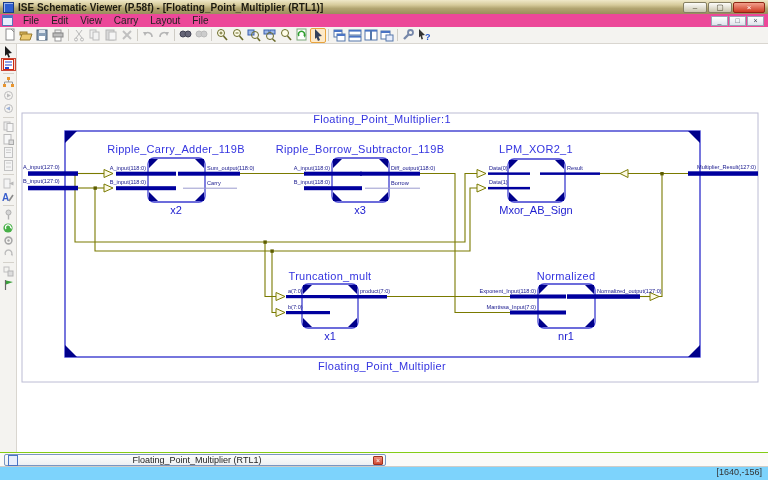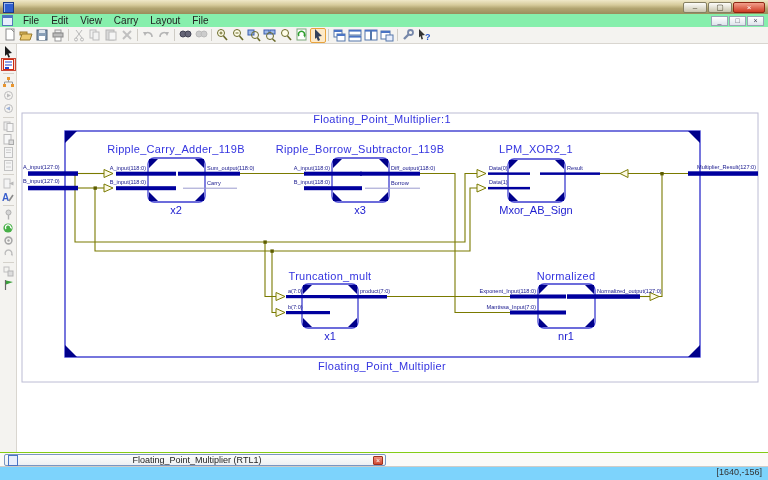--- a/index.html
+++ b/index.html
@@ -9,21 +9,21 @@
   #titlebar{position:absolute;left:0;top:0;width:768px;height:14px;z-index:10;
     background:linear-gradient(180deg,#efe8c8 0%,#d6cb9b 35%,#b2a571 60%,#9a8d5c 100%);
     display:flex;align-items:center;border-bottom:1px solid #7d7248;}
   #titlebar .appicon{width:9px;height:9px;margin:0 4px 0 3px;background:#2f5fd0;border:1px solid #183a8a;
     box-shadow:inset 1px 1px 0 #9db6ee;}
   #titlebar .title{font-size:10px;font-weight:bold;color:#1c1a10;white-space:nowrap;}
   .winbtns{margin-left:auto;display:flex;gap:1px;padding-right:3px;}
   .winbtn{width:24px;height:11px;border:1px solid #857f63;border-radius:2px;font-size:8px;line-height:9px;
     text-align:center;color:#fff;background:linear-gradient(#fdfdfb,#c9c4ac);color:#4a452f;box-sizing:border-box;}
   .winbtn.close{width:32px;background:linear-gradient(#f2a08c,#ce3a22);border-color:#8d2613;color:#fff;}
-  #menubar{position:absolute;left:0;top:14px;width:768px;height:13px;z-index:10;background:#86efac;
+  #menubar{position:absolute;left:0;top:14px;width:768px;height:13px;z-index:10;background:#ec4899;
     display:flex;align-items:center;font-size:10px;color:#222;border-bottom:1px solid #e2dfd9;}
   #menubar .childicon{width:9px;height:9px;margin:0 4px 0 2px;background:#e8eefc;border:1px solid #5577bb;
     box-shadow:inset 0 2px 0 #4a74c4;}
   #menubar .mitem{padding:0 6px;height:13px;line-height:13px;}
   .mdibtns{margin-left:auto;display:flex;gap:1px;padding-right:4px;}
   .mdibtn{width:17px;height:10px;border:1px solid #9aa4b5;background:linear-gradient(#fff,#dfe4ec);
     font-size:7px;line-height:8px;text-align:center;color:#445;box-sizing:border-box;}
   #toolbar{position:absolute;left:0;top:27px;width:768px;height:17px;z-index:10;background:#f4f3f0;
     border-bottom:1px solid #d9d6d0;display:flex;align-items:center;padding-left:2px;box-sizing:border-box;}
   .tb{width:16px;height:15px;display:flex;align-items:center;justify-content:center;border-radius:2px;}
@@ -202,20 +202,21 @@
     <text class="ctitle" x="566" y="280" text-anchor="middle">Normalized</text>
     <text class="cinst" x="566" y="340" text-anchor="middle">nr1</text>
     <text class="ptxt" x="536" y="292.5" text-anchor="end">Exponent_Input(118:0)</text>
     <text class="ptxt" x="536" y="308.5" text-anchor="end">Mantissa_Input(7:0)</text>
     <text class="ptxt" x="597" y="292.5">Normalized_output(127:0)</text>
   </g>
 </svg>
 
 <div id="titlebar">
   <span class="appicon"></span>
+  <span class="title">ISE Schematic Viewer (P.58f) - [Floating_Point_Multiplier (RTL1)]</span>
   <span class="winbtns">
     <span class="winbtn">–</span>
     <span class="winbtn">▢</span>
     <span class="winbtn close">×</span>
   </span>
 </div>
 
 <div id="menubar">
   <span class="childicon"></span>
   <span class="mitem">File</span>

